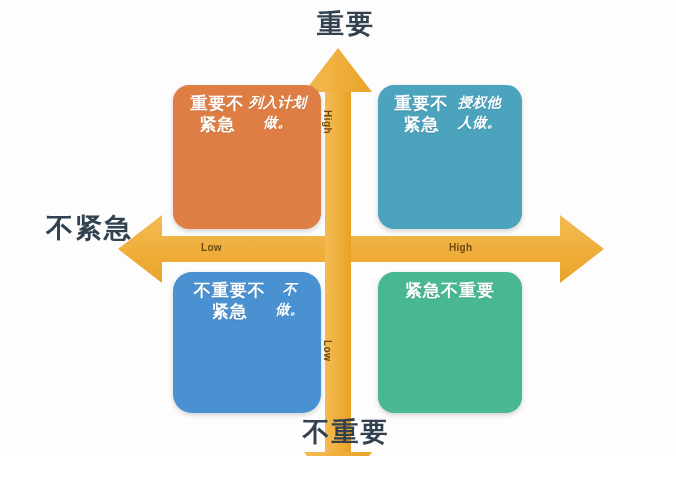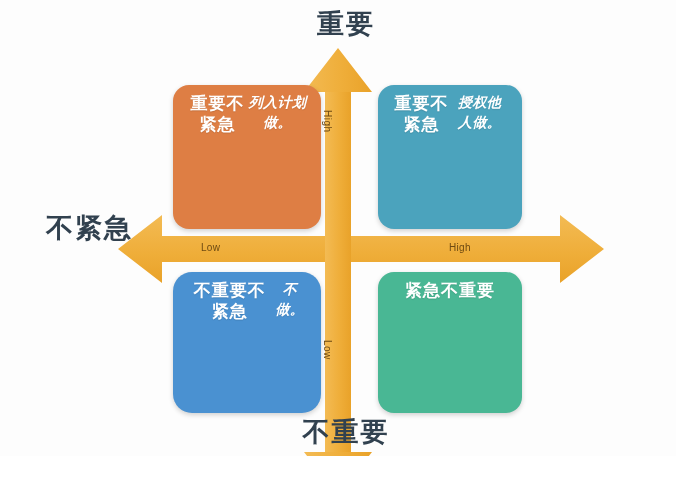--- a/index.html
+++ b/index.html
@@ -64,21 +64,21 @@
     right: 34px;
     top: 50%;
     transform: translateY(-50%);
   }
 
   
   .scale-label {
     position: absolute;
     color: #6d4a12;
     font-size: 10px;
-    font-weight: 400;
+    font-weight: 700;
     letter-spacing: .3px;
     white-space: nowrap;
     font-family: "Liberation Sans", "DejaVu Sans", sans-serif;
   }
   #scale-x-low  { left: 201px; top: 242px; }
   #scale-x-high { left: 449px; top: 242px; }
   #scale-y-high {
     left: 322px; top: 110px;
     writing-mode: vertical-rl;
     letter-spacing: .5px;

